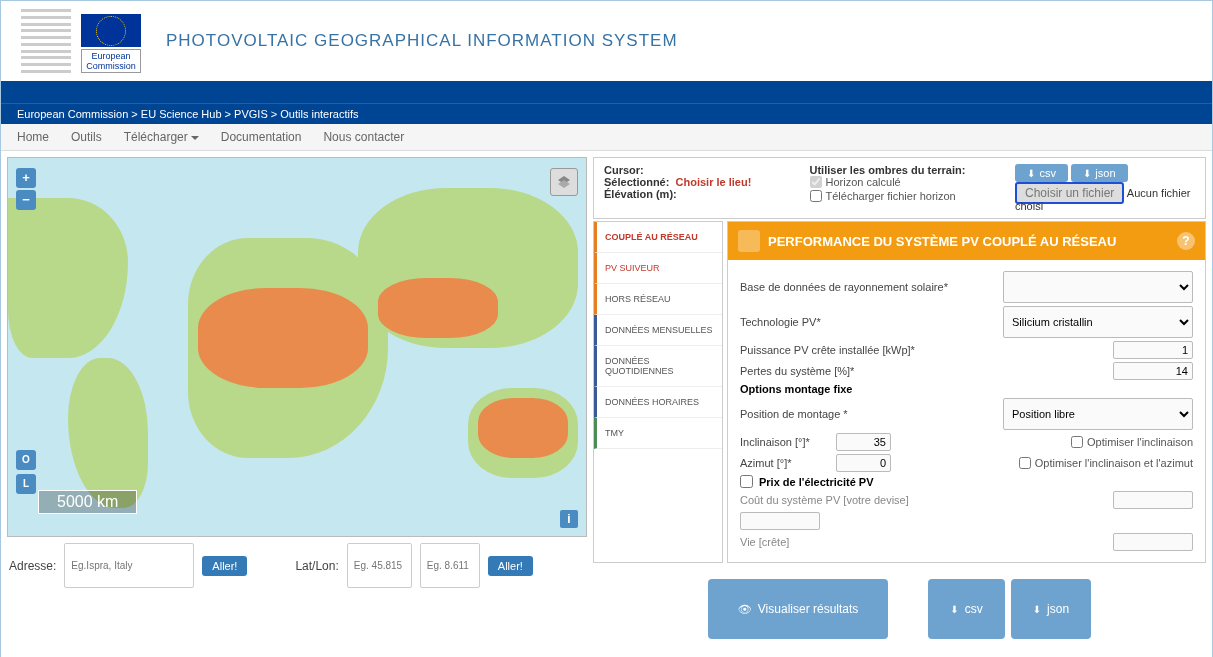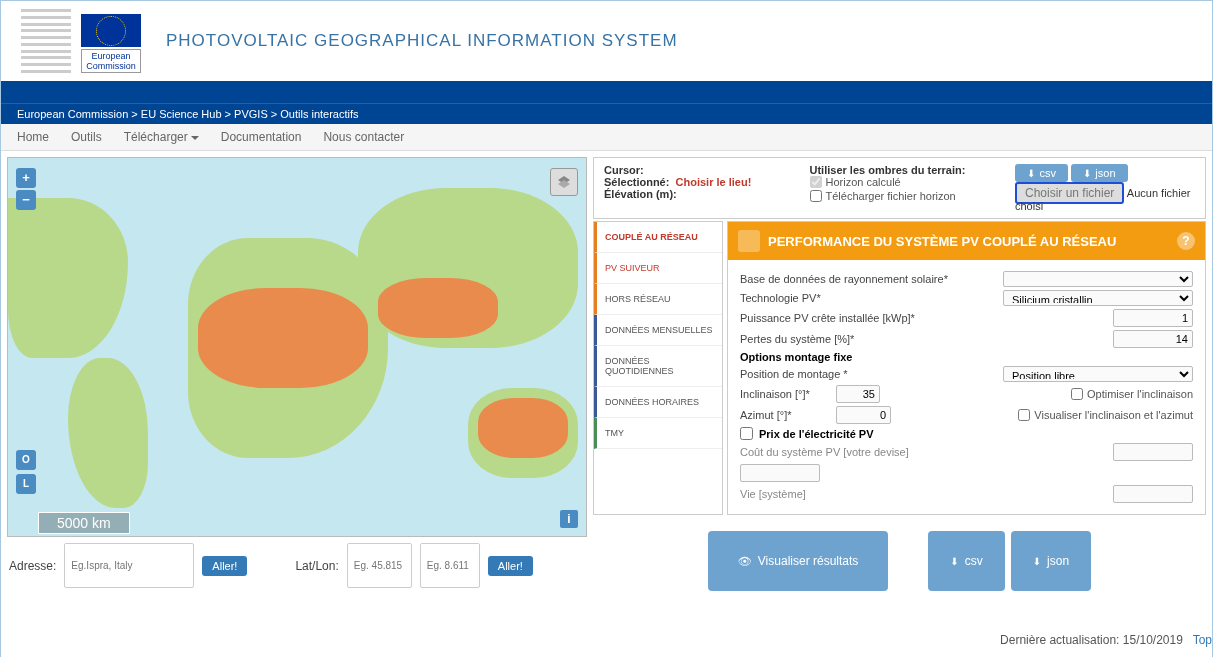--- a/index.html
+++ b/index.html
@@ -27,21 +27,21 @@
   .mapwrap{border:1px solid #bbb;position:relative;height:380px;background:linear-gradient(#c5e8f0 0%,#c5e8f0 100%);overflow:hidden}
   
   .land{position:absolute;background:#b8d98a}
   .hot{position:absolute;background:#e88b4d;border-radius:40%}
   .mapctrl{position:absolute;left:8px;top:10px;display:flex;flex-direction:column;gap:2px}
   .ctrl-btn{width:20px;height:20px;background:#4a8bc2;color:#fff;text-align:center;line-height:20px;border-radius:3px;font-weight:bold;cursor:pointer;font-size:13px}
   .ctrl-layers{position:absolute;right:8px;top:10px;width:28px;height:28px;background:#ddd;border:1px solid #999;border-radius:3px;display:flex;align-items:center;justify-content:center}
   .ctrl-info{position:absolute;right:8px;bottom:8px;width:18px;height:18px;background:#4a8bc2;color:#fff;text-align:center;line-height:18px;border-radius:2px;font-weight:bold}
   .bl{position:absolute;left:8px;bottom:42px;display:flex;flex-direction:column;gap:4px}
   .bl .sq{width:20px;height:20px;background:#4a8bc2;color:#fff;text-align:center;line-height:20px;border-radius:3px;font-weight:bold;font-size:10px}
-  .scale{position:absolute;left:30px;bottom:2px;background:rgba(0,0,0,0.25);color:#fff;padding:2px 18px;font-size:14px;border:1px solid #fff}
+  .scale{position:absolute;left:30px;bottom:22px;background:rgba(0,0,0,0.25);color:#fff;padding:2px 18px;font-size:16px;border:1px solid #fff}
   .addrbar{display:flex;align-items:center;gap:8px;padding:6px 2px;font-size:12px;color:#444}
   .inp{border:1px solid #ccc;padding:16px 6px;font-size:10px;color:#999;border-radius:2px}
   .gobtn{background:#337ab7;color:#fff;border:none;padding:4px 10px;border-radius:3px;font-size:11px;cursor:pointer}
   
   .right{flex:1;display:flex;flex-direction:column}
   .toprow{border:1px solid #ccc;padding:6px 10px;display:flex;gap:30px;font-size:11px}
   .toprow .col{flex:1}
   .lab{color:#333;font-weight:bold}
   .red{color:#c0392b;font-weight:bold}
   .chk{display:inline-flex;align-items:center;gap:4px;color:#555}
@@ -57,21 +57,21 @@
   .tab.blue{border-left-color:#3b5998}
   .tab.green{border-left-color:#4e8c57}
   .panel{flex:1;border:1px solid #ccc;display:flex;flex-direction:column;overflow:auto}
   .panel-hdr{background:#f39c12;color:#fff;padding:8px 10px;font-size:13px;font-weight:bold;display:flex;align-items:center;gap:8px}
   .panel-hdr .picon{width:22px;height:22px;background:rgba(255,255,255,0.3);border-radius:3px;display:inline-block}
   .panel-hdr .help{margin-left:auto;width:18px;height:18px;background:rgba(255,255,255,0.4);border-radius:50%;text-align:center;font-size:12px;line-height:18px}
   .panel-body{padding:8px 12px;font-size:11px;color:#444}
   .frow{display:flex;align-items:center;margin:3px 0;gap:6px}
   .frow .flab{flex:1}
   .sel,.num{border:1px solid #bbb;background:#fafafa;font-size:11px;padding:2px 4px;border-radius:2px}
-  .sel{width:190px;height:16px}
+  .sel{width:190px;height:32px}
   .num{width:80px;text-align:right}
   .bold{font-weight:bold;color:#000}
   .gray{color:#888}
   .footbtns{display:flex;gap:40px;justify-content:center;margin-top:10px;padding:6px}
   .bigbtn{background:#6fa3cf;color:#fff;border:none;padding:23px 30px;border-radius:4px;font-size:12px;cursor:pointer;display:inline-flex;align-items:center;gap:6px}
   .footer{text-align:right;padding:30px 0 20px;font-size:12px;color:#555}
   .footer a{color:#337ab7;text-decoration:none}
   
   .dlicon::before{content:"⬇";font-size:10px}
   .eye::before{content:"👁";font-size:11px}
@@ -230,49 +230,49 @@
               </div>
             <div class="frow">
                 <span class="flab bold">Options montage fixe</span>
               </div>
             <div class="frow">
                 <span class="flab">Position de montage *</span>
                 <select class="sel"><option>Position libre</option></select>
               </div>
             <div class="frow">
               <span class="flab" style="flex:0 0 90px">Inclinaison [°]*</span>
-              <input class="num" style="width: 44px;" value="35">
+              <input class="num" style="width: 55px;" value="35">
               <span style="flex:1"></span>
               <label class="chk">
                   <input type="checkbox" style="">
                   <span>Optimiser l'inclinaison</span>
                 </label>
             </div>
             <div class="frow">
               <span class="flab" style="flex:0 0 90px">Azimut [°]*</span>
               <input class="num" style="width: 55px;" value="0">
               <span style="flex:1"></span>
               <label class="chk">
                   <input type="checkbox" style="">
-                  <span>Visualiser l'inclinaison et l'azimut</span>
+                  <span>Optimiser l'inclinaison et l'azimut</span>
                 </label>
             </div>
             <div class="frow">
                 <input type="checkbox" style="">
                 <span class="bold">Prix de l'électricité PV</span>
               </div>
             <div class="frow">
                 <span class="flab gray">Coût du système PV [votre devise]</span>
                 <input class="num" disabled="" style="">
               </div>
             <div class="frow">
                 <input class="num" disabled="" style="">
               </div>
             <div class="frow">
-                <span class="flab gray">Vie [système]</span>
+                <span class="flab gray">Vie [crête]</span>
                 <input class="num" disabled="" style="">
               </div>
           </div>
         </div>
       </div>
 
       <div class="footbtns">
         <button class="bigbtn">
             <span class="eye"></span>
             <span>Visualiser résultats</span>

